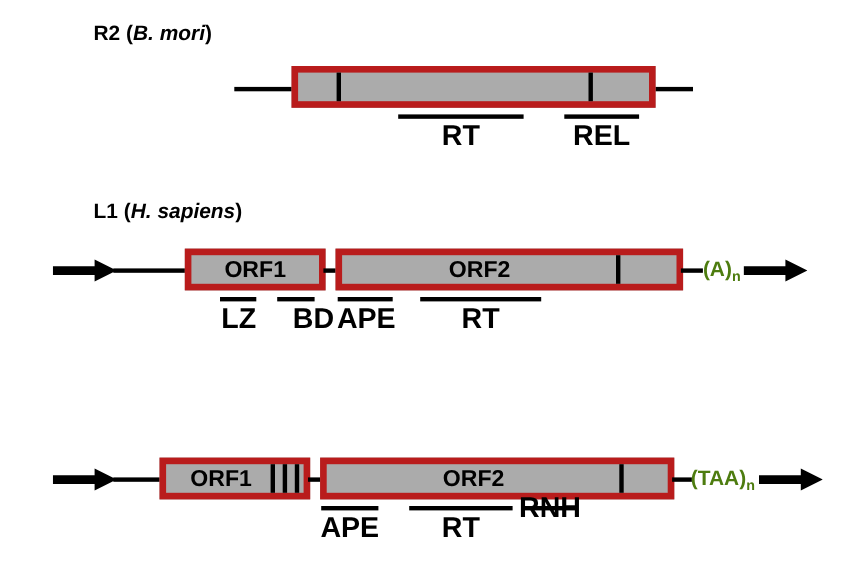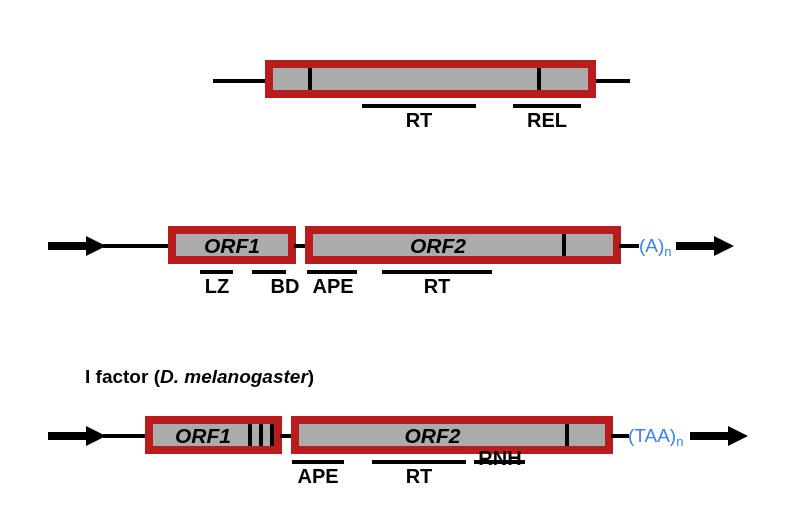--- a/index.html
+++ b/index.html
@@ -31,23 +31,22 @@
   
   .flank {
     position: absolute;
     background: #000000;
     height: 4px;
   }
   
   .seg {
     position: absolute;
     background: #ababab;
-    border: 8px solid #b91c1c;
+    border: 6px solid #b91c1c;
     box-sizing: border-box;
-    font-style: italic;
   }
   .seg-label {
     position: absolute;
     left: 0;
     right: 0;
     top: 50%;
     transform: translateY(-50%);
     text-align: center;
     font-size: 21px;
     font-weight: bold;
@@ -61,67 +60,73 @@
     width: 4px;
   }
   
   .dom-bar {
     position: absolute;
     background: #000000;
     height: 4px;
   }
   .dom-label {
     position: absolute;
-    font-size: 20px;
+    font-size: 26px;
     font-weight: bold;
     color: #000000;
     text-align: center;
     white-space: nowrap;
     line-height: 1;
   }
   
   .tail-text {
     position: absolute;
     font-size: 19px;
-    font-weight: normal;
-    color: #3b82f6;
+    font-weight: bold;
+    color: #4d7c0f;
     white-space: nowrap;
     line-height: 1;
   }
   .tail-text sub {
     font-size: 13px;
     vertical-align: -0.32em;
   }
   
   .arrow {
     position: absolute;
   }
   .arrow svg { display: block; }
 </style>
 </head>
 <body>
 
 <div id="canvas">
 
+  <div class="row-title" style="left:85px; top:20px;">
+    <span>R2</span><span> </span><span class="sp-wrap">(<span class="sp">B. mori</span>)</span>
+  </div>
 
   <div class="flank" style="left:213px; top:79px; width:56px;"></div>
 
   <div class="flank" style="left:592px; top:79px; width:38px;"></div>
 
   <div class="seg" style="left:265px; top:60px; width:331px; height:38px;">
     <div class="divider" style="left:35px; top:0; bottom:0;"></div>
     <div class="divider" style="left:264px; top:0; bottom:0;"></div>
   </div>
 
   <div class="dom-bar" style="left:362px; top:104px; width:114px;"></div>
   <div class="dom-label" style="left:362px; top:110px; width:114px;">RT</div>
 
   <div class="dom-bar" style="left:513px; top:104px; width:68px;"></div>
   <div class="dom-label" style="left:507px; top:110px; width:80px;text-align:center;">REL</div>
 
+  <div class="row-title" style="left:85px; top:182px;">
+    <span>L1</span><span> </span><span>(<span class="sp">H. sapiens</span>)</span>
+  </div>
 
   <div class="arrow" style="left:48px; top:235px;">
     <svg width="58" height="22" viewBox="0 0 58 22">
       <path d="M0 7 L38 7 L38 1 L58 11 L38 21 L38 15 L0 15 Z" fill="#000000"></path>
     </svg>
   </div>
 
   <div class="flank" style="left:103px; top:244px; width:68px;"></div>
 
   <div class="seg" style="left:168px; top:226px; width:128px; height:38px;">
@@ -148,23 +153,20 @@
 
   <div class="dom-bar" style="left:252px; top:270px; width:34px;"></div>
   <div class="dom-label" style="left:264px; top:276px; width:42px;">BD</div>
 
   <div class="dom-bar" style="left:307px; top:270px; width:50px;"></div>
   <div class="dom-label" style="left:304px; top:276px; width:58px;">APE</div>
 
   <div class="dom-bar" style="left:382px; top:270px; width:110px;"></div>
   <div class="dom-label" style="left:382px; top:276px; width:110px;">RT</div>
 
-  <div class="row-title" style="left:85px; top:366px;">
-    <span>I factor</span><span> </span><span>(<span class="sp">D. melanogaster</span>)</span>
-  </div>
 
   <div class="arrow" style="left:48px; top:425px;">
     <svg width="58" height="22" viewBox="0 0 58 22">
       <path d="M0 7 L38 7 L38 1 L58 11 L38 21 L38 15 L0 15 Z" fill="#000000"></path>
     </svg>
   </div>
   <div class="flank" style="left:103px; top:434px; width:44px;"></div>
 
   <div class="seg" style="left:145px; top:416px; width:137px; height:38px;">
     <div class="seg-label" style="left:0; width:100px;">ORF1</div>

